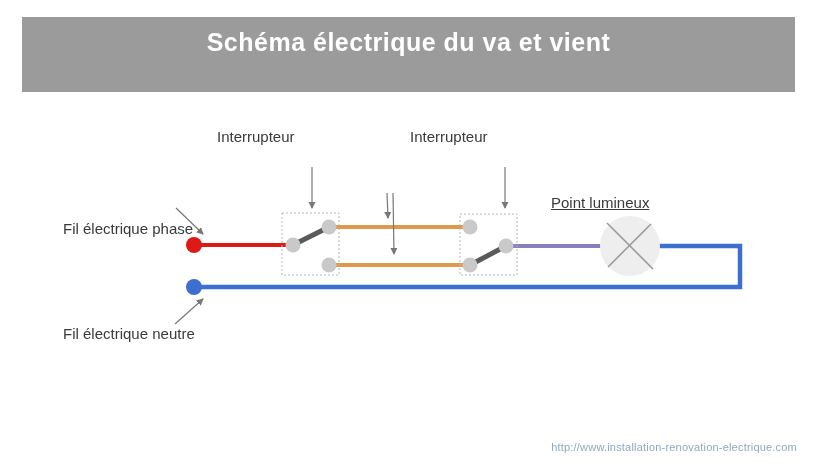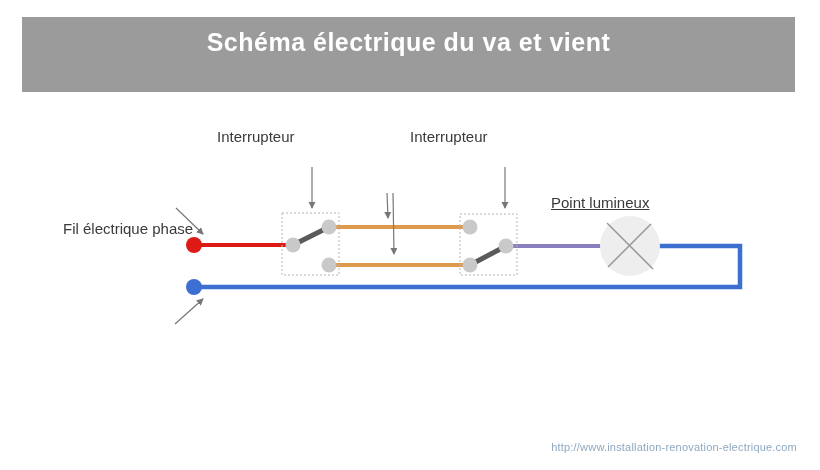--- a/index.html
+++ b/index.html
@@ -91,18 +91,19 @@
     <span>Interrupteur</span><br>
   </div>
 
   <div class="lbl center" style="left:410px;top:128px;width:160px;">
     <span>Interrupteur</span><br>
   </div>
 
 
   <div class="lbl" style="left:63px;top:187px;margin-top:33px;">Fil électrique phase</div>
 
+  <div class="lbl" style="left:63px;top:325px;">Fil électrique neutre</div>
 
   <div class="lbl center" style="left:551px;top:194px;width:160px;text-decoration:underline;">Point lumineux</div>
 
   <div class="footer-url">http://www.installation-renovation-electrique.com</div>
 
 </div>
 
 </body></html>

